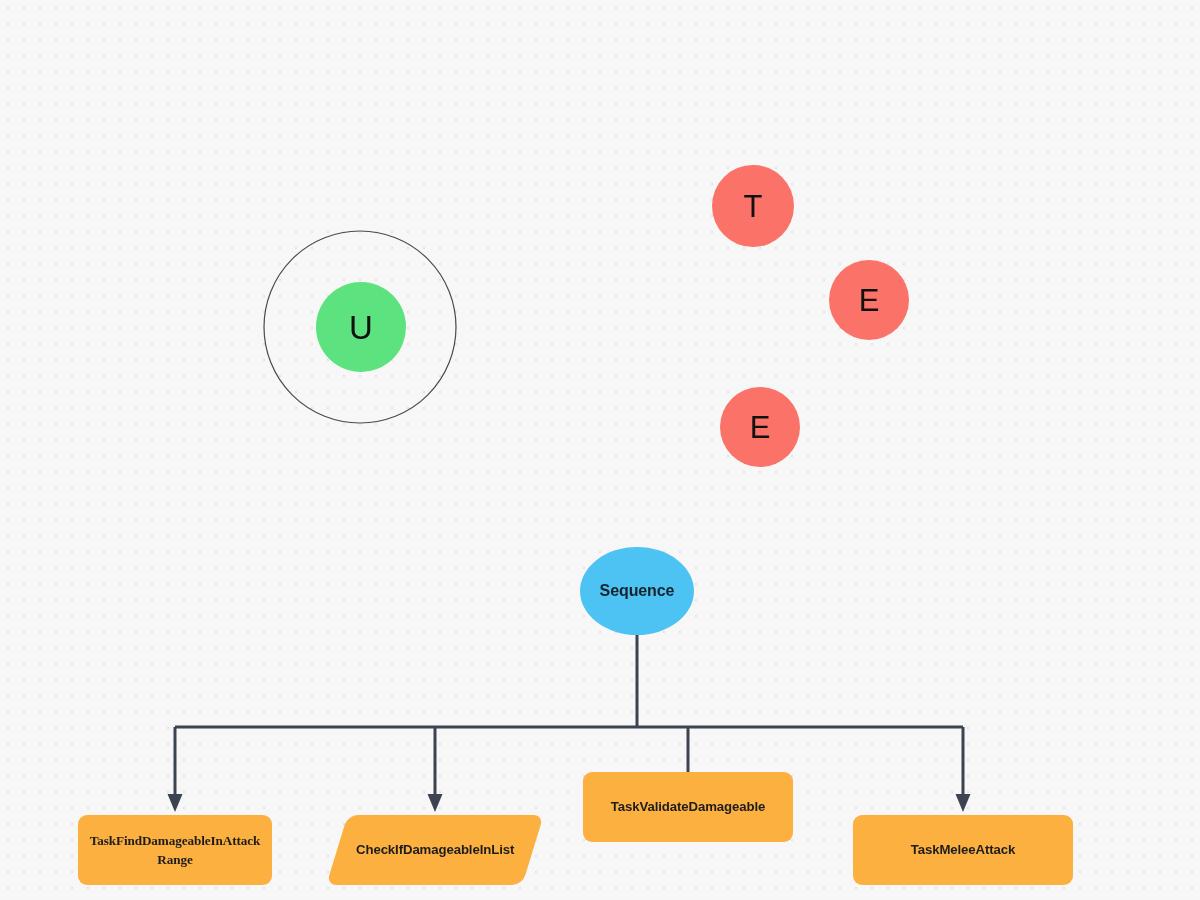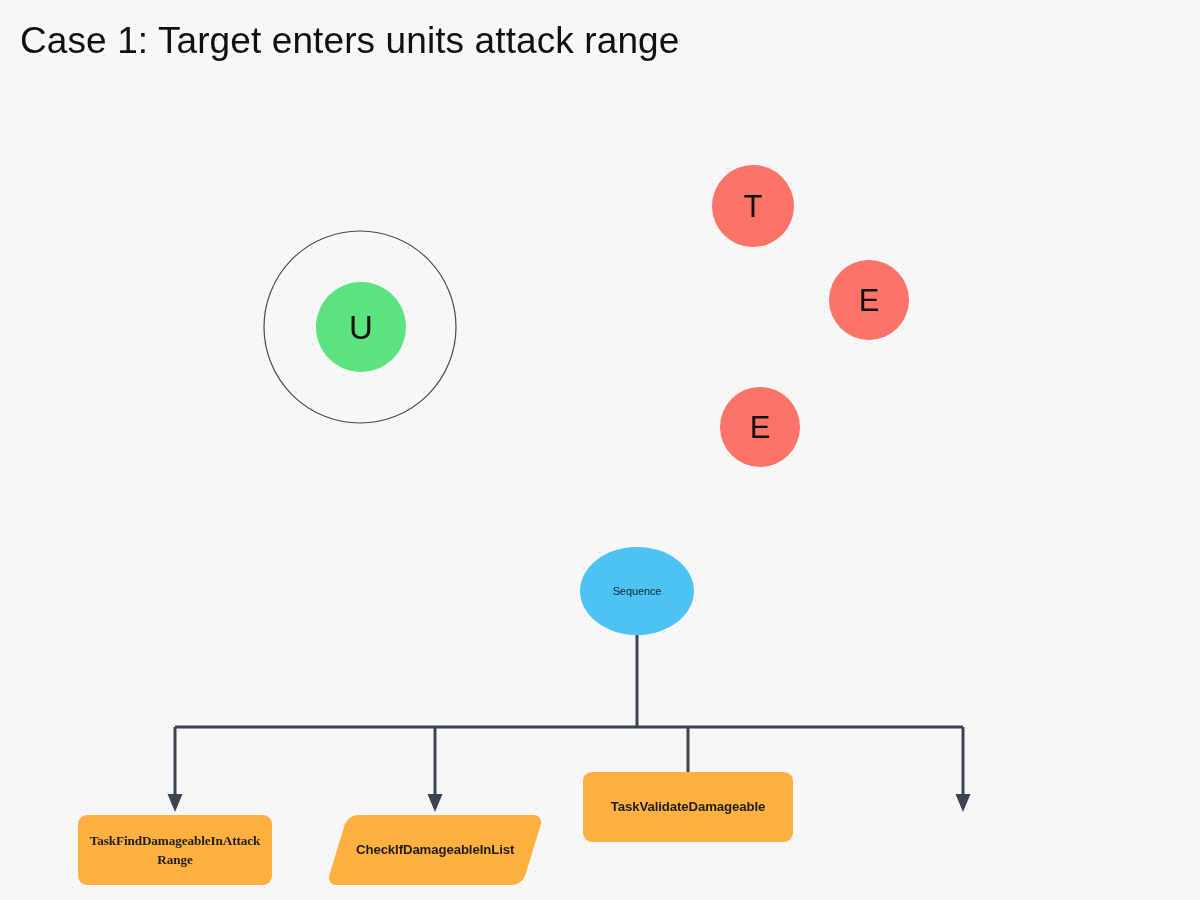--- a/index.html
+++ b/index.html
@@ -88,32 +88,31 @@
   }
   .label-unit {
     font-size: 33px;
     line-height: 1;
   }
   .label-enemy {
     font-size: 31px;
     line-height: 1;
   }
   .label-sequence {
-    font-size: 11px;
-    font-weight: normal;
+    font-size: 16px;
+    font-weight: bold;
     color: #16222e;
     letter-spacing: -0.1px;
   }
 </style>
 </head>
 <body>
 
 <div id="canvas" style="width: 1200px; height: 900px; background-color: rgb(247, 247, 247); background-image: radial-gradient(circle at 1px 1px, rgb(227, 225, 225) 1.1px, rgba(0, 0, 0, 0) 1.3px);">
 
-  <div id="page-title">Case 1: Target enters units attack range</div>
 
   <svg id="scene-layer" viewBox="0 0 1200 900" xmlns="http://www.w3.org/2000/svg">
     <circle id="ring" fill="none" stroke="#4a4a4a" stroke-width="1.2" cx="360" cy="327" r="96"></circle>
     <circle id="actor-unit" cx="361" cy="327" r="45" fill="#5ce27e"></circle>
     <circle id="actor-target" cx="753" cy="206" r="41" fill="#fa7268"></circle>
     <circle id="actor-enemy-1" cx="869" cy="300" r="40" fill="#fa7268"></circle>
     <circle id="actor-enemy-2" cx="760" cy="427" r="40" fill="#fa7268"></circle>
   </svg>
 
   <div class="scene-label label-unit" id="lbl-unit" style="left: 316px; width: 90px; top: 282px; height: 90px; display: flex; align-items: center; justify-content: center;">U</div>
@@ -146,14 +145,17 @@
   </div>
 
   <div class="tree-node node-parallelogram" id="node-1" style="left: 337px; top: 815px; width: 196px; height: 70px; background: rgb(252, 176, 64);">
     <span class="node-label">CheckIfDamageableInList</span>
   </div>
 
   <div class="tree-node node-rect" id="node-2" style="left: 583px; top: 772px; width: 210px; height: 70px; background: rgb(252, 176, 64);">
     <span class="node-label">TaskValidateDamageable</span>
   </div>
 
+  <div class="tree-node node-rect" id="node-3" style="left: 853px; top: 815px; width: 220px; height: 70px; background: rgb(252, 176, 64);">
+    <span class="node-label">TaskMeleeAttack</span>
+  </div>
 
 </div>
 
 </body></html>

